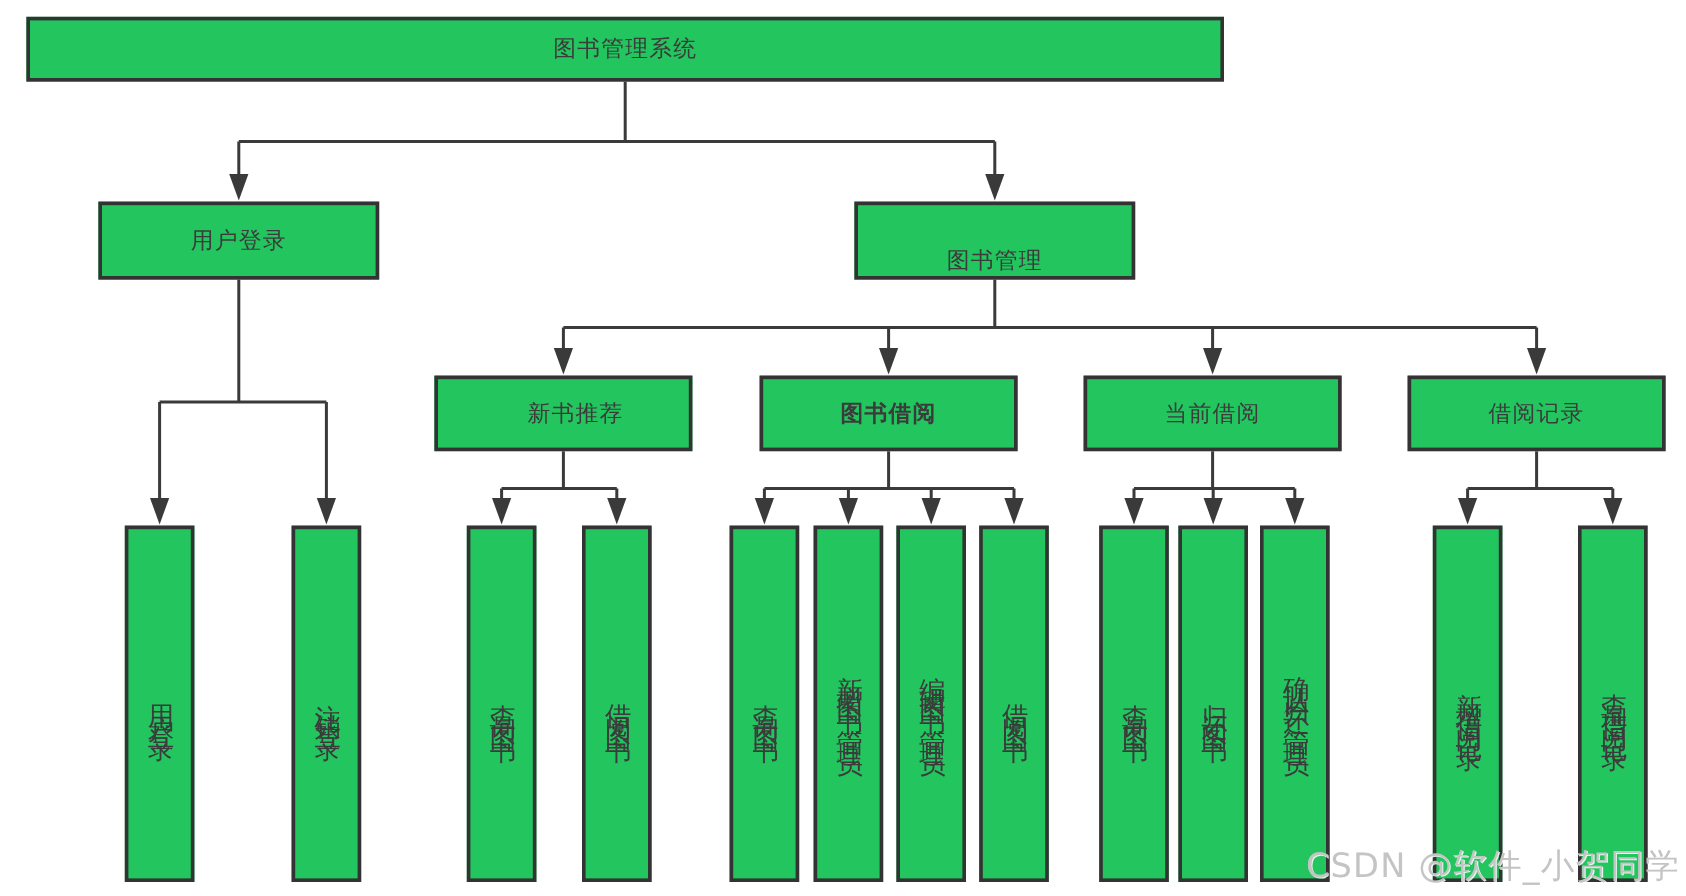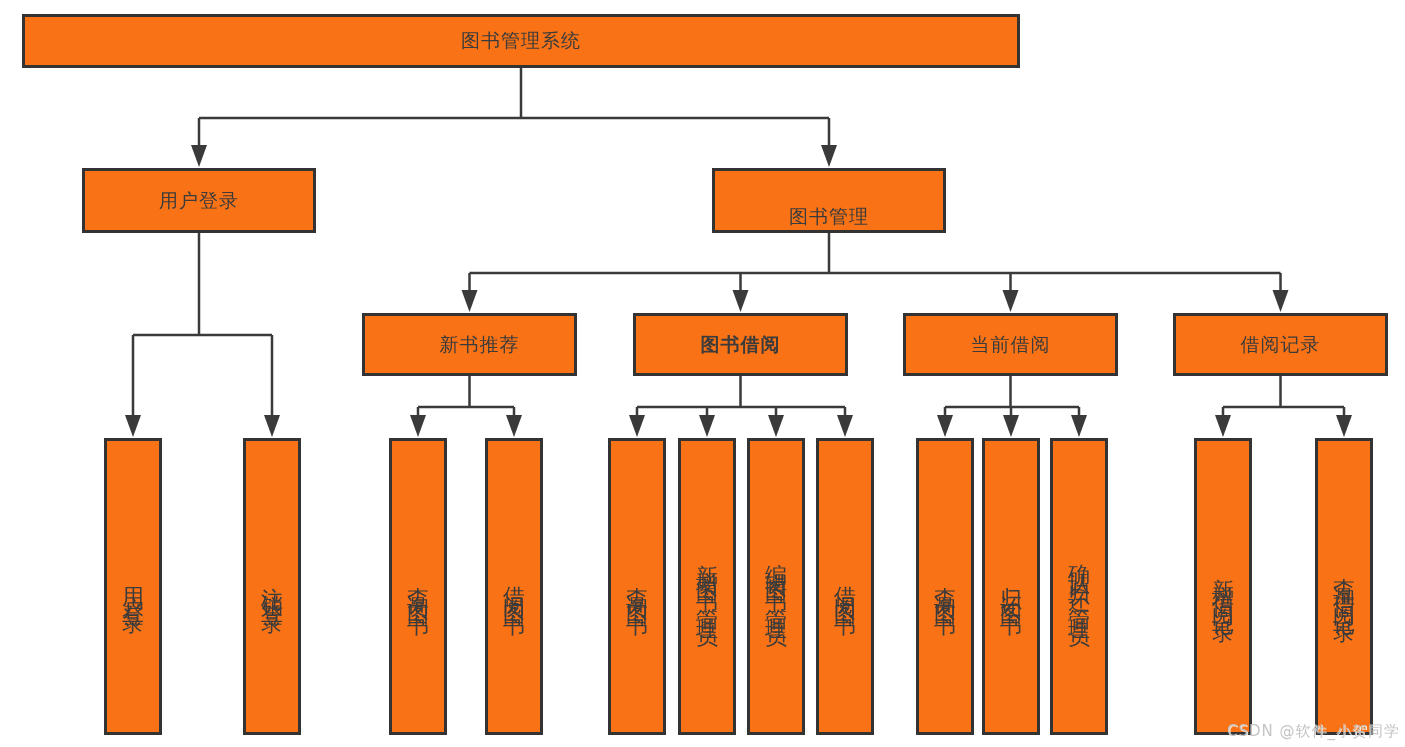--- a/index.html
+++ b/index.html
@@ -10,21 +10,21 @@
     --watermark:#c4c4c4;
   }
   *{margin:0;padding:0;box-sizing:border-box;}
   html,body{background:var(--background);}
   body{font-family:"DejaVu Sans", sans-serif;}
   .canvas{position:relative;width:1405px;height:747px;background:var(--background);overflow:hidden;}
   svg.connectors{position:absolute;left:0;top:0;width:1405px;height:747px;z-index:1;}
   .box{
     position:absolute;z-index:2;
     border:3px solid var(--box-border);
-    background:#f97316;
+    background:#22c55e;
     display:flex;align-items:center;justify-content:center;
     color:var(--text);
   }
   .hlabel{font-size:19px;letter-spacing:1px;white-space:nowrap;}
   .root{left:22px;top:14px;width:998px;height:54px;}
   .lvl2{top:168px;height:65px;}
   .lvl2.user{left:82px;width:234px;}
   .lvl2.mgmt{left:712px;width:234px;align-items:flex-end;}
   .lvl3{top:313px;height:63px;width:215px;}
   .lvl3.rec{left:362px;padding-left:20px;}
@@ -35,21 +35,21 @@
   .vtext{
     writing-mode:vertical-rl;
     text-orientation:mixed;
     font-size:22px;
     letter-spacing:9px;
     line-height:1.1;
     white-space:nowrap;
   }
   .watermark{
     position:absolute;right:5px;bottom:6px;z-index:5;
-    font-size:15px;color:var(--watermark);
+    font-size:28px;color:var(--watermark);
     text-shadow:1px 1px 0 rgba(255,255,255,0.85);
     letter-spacing:1px;white-space:nowrap;
   }
 </style>
 </head>
 <body>
 
 <div class="canvas">
 
   <svg class="connectors" viewBox="0 0 1405 747" xmlns="http://www.w3.org/2000/svg">

